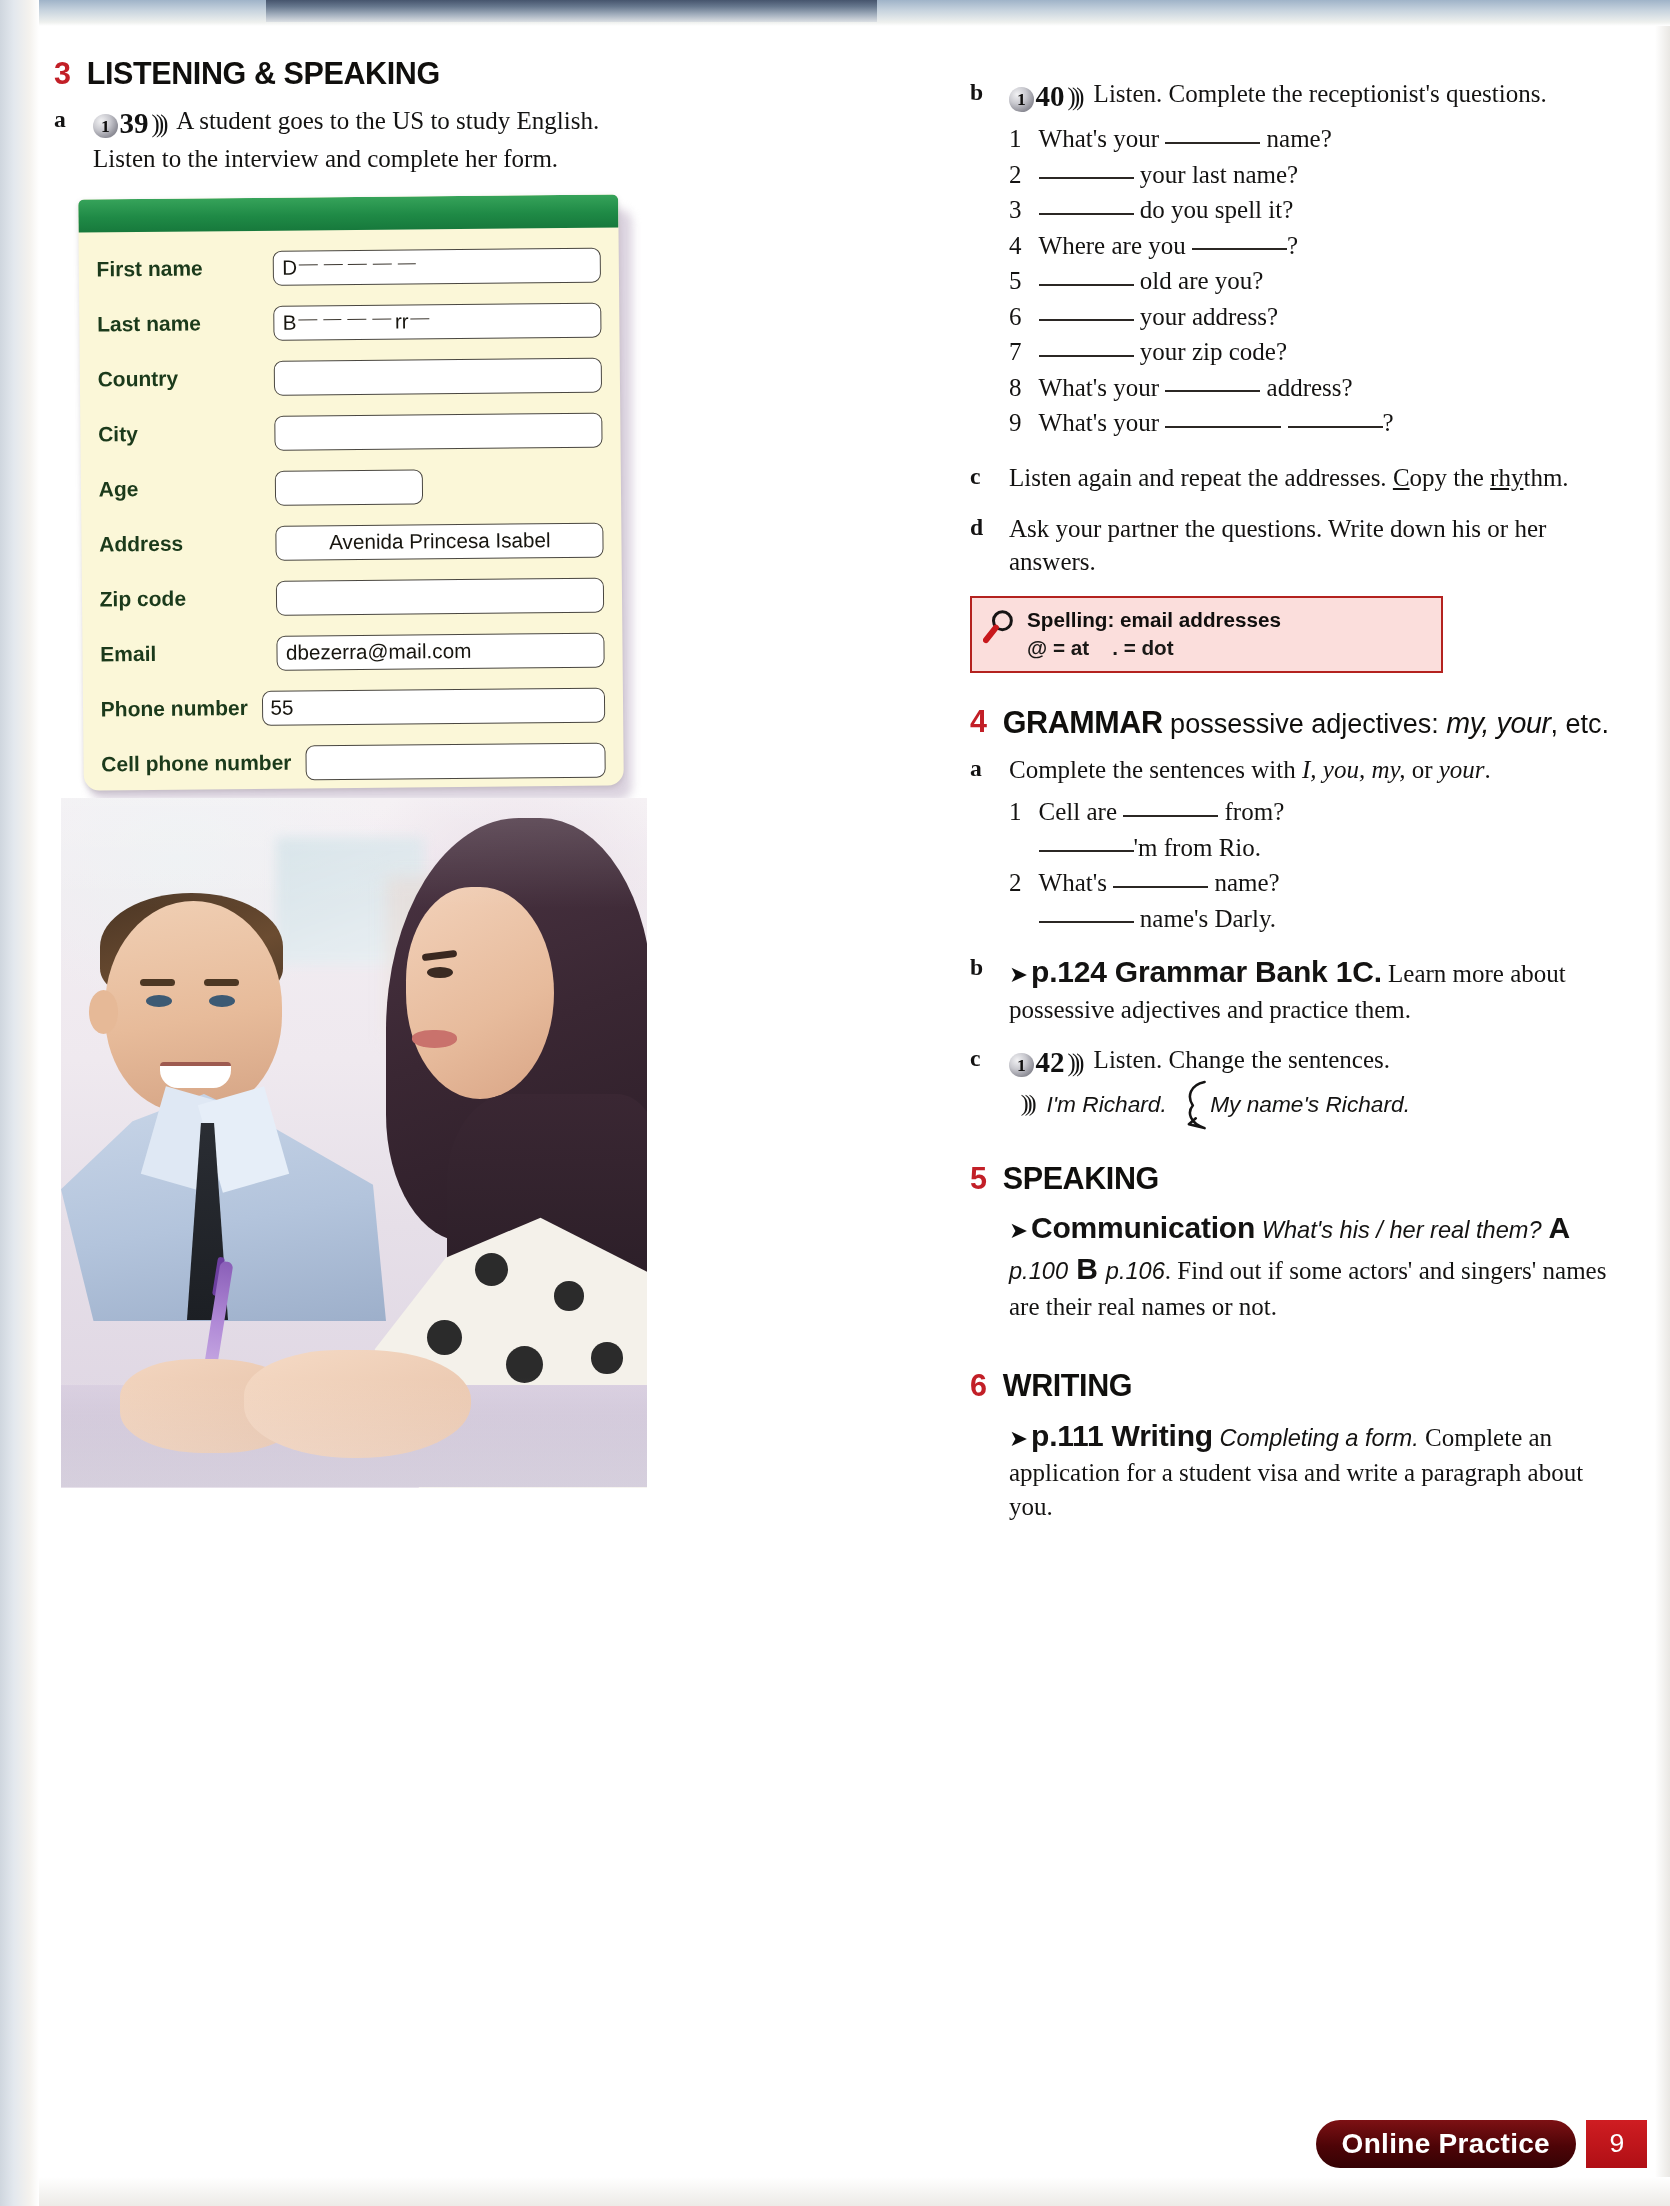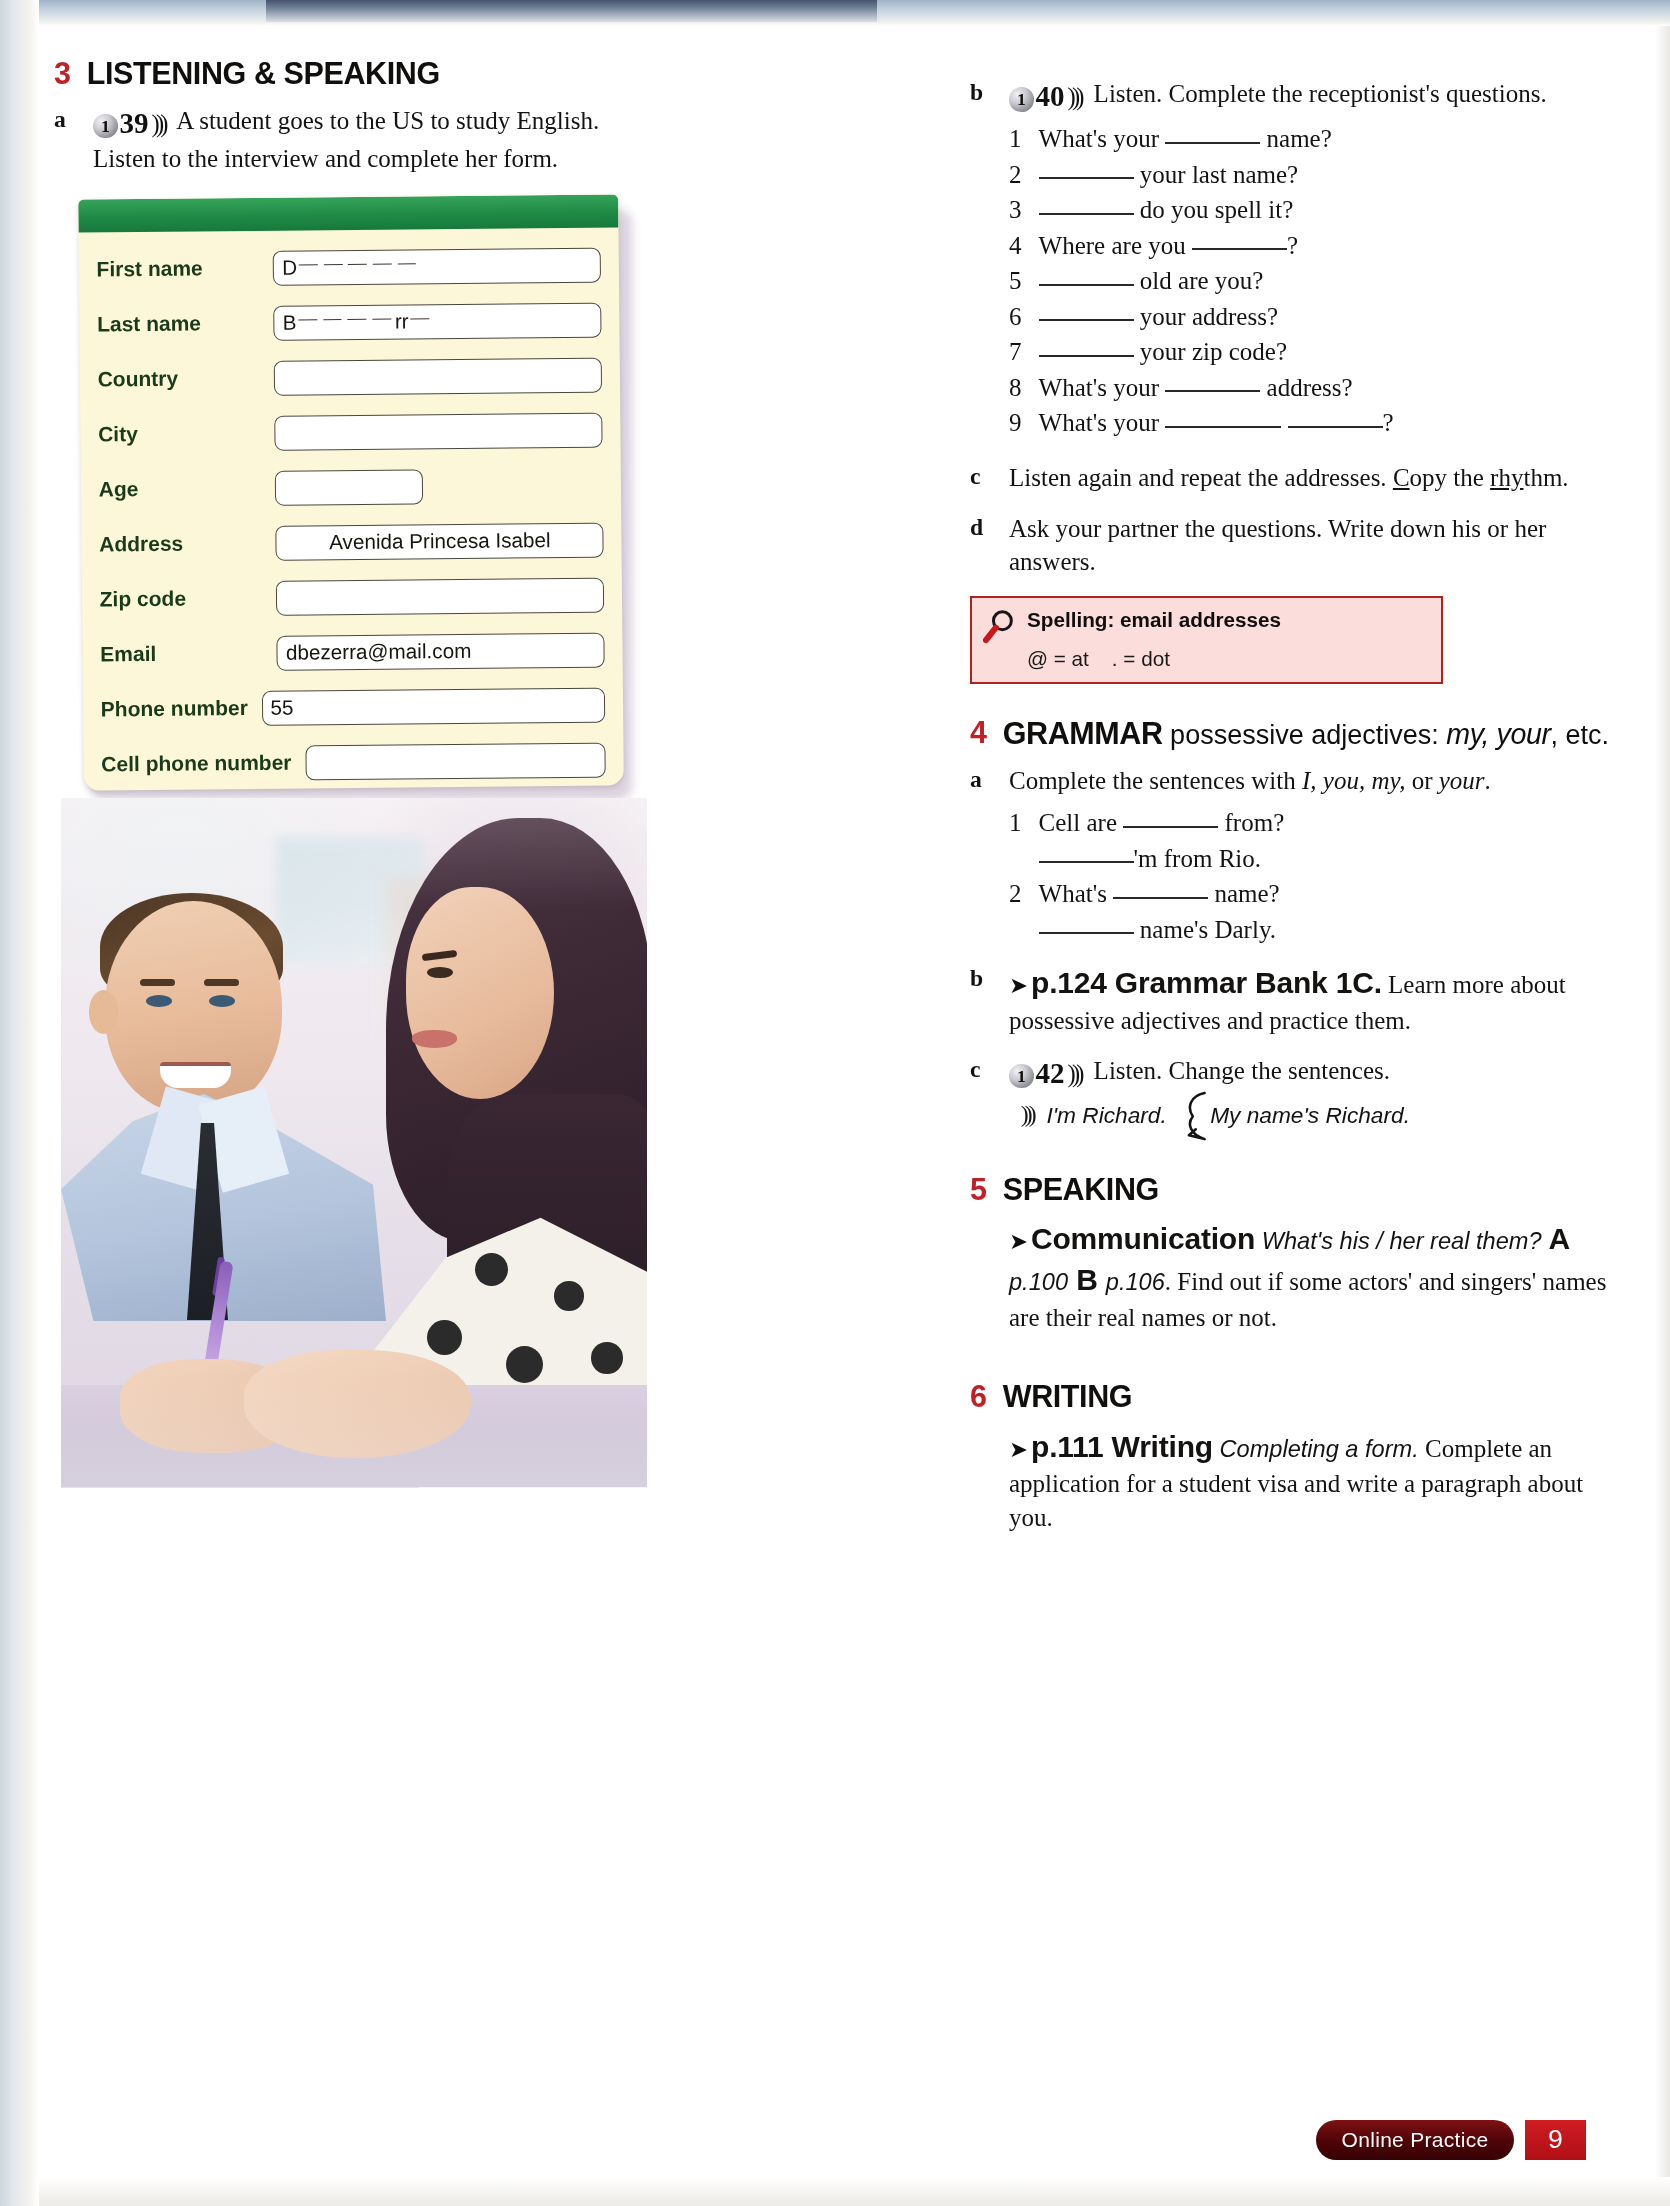--- a/index.html
+++ b/index.html
@@ -307,22 +307,23 @@
   }
   .tip-icon{
     position:absolute;left:10.8px;top:11.8px;width:33px;height:37px;
   }
   .tip-title{
     font-family:"Liberation Sans", sans-serif;
     font-weight:bold;font-size:20.7px;color:#100f0e;line-height:1.2;
   }
   .tip-line{
     font-family:"Liberation Sans", sans-serif;
-    font-size:20.7px;color:#1a1917;margin-top:14px;
+    font-size:20.7px;color:#1a1917;margin-top:3px;
     white-space:pre;
+    font-weight:bold;
   }
 
   
   .ref{
     font-size:25px;line-height:1.36;color:#141312;
   }
   .arrow{
     color:#0d0d0d;font-size:22.7px;margin-right:3px;
     font-family:"Liberation Sans", sans-serif;
   }
@@ -356,21 +357,21 @@
     position:absolute;left:1316px;top:2120px;
     display:flex;align-items:stretch;gap:10.8px;
   }
   .op-pill{
     background:#6b0d10;
     background:linear-gradient(180deg,#7d1114 0%,#4d0407 55%,#350204 100%);
     border-radius:25.6px;
     padding:7.9px 25.6px;
     color:#ffffff;
     font-family:"Liberation Sans", sans-serif;
-    font-weight:normal;font-size:21px;letter-spacing:0.3px;
+    font-weight:bold;font-size:28px;letter-spacing:0.3px;
     box-shadow:0 0 0 3px #ffffff;
   }
   .pg-box{
     background:#c2161c;
     background:linear-gradient(180deg,#cf1d22 0%,#b00f15 100%);
     width:61px;display:flex;align-items:center;justify-content:center;
     color:#ffffff;font-family:"Liberation Sans", sans-serif;
     font-size:26.6px;
   }
 

